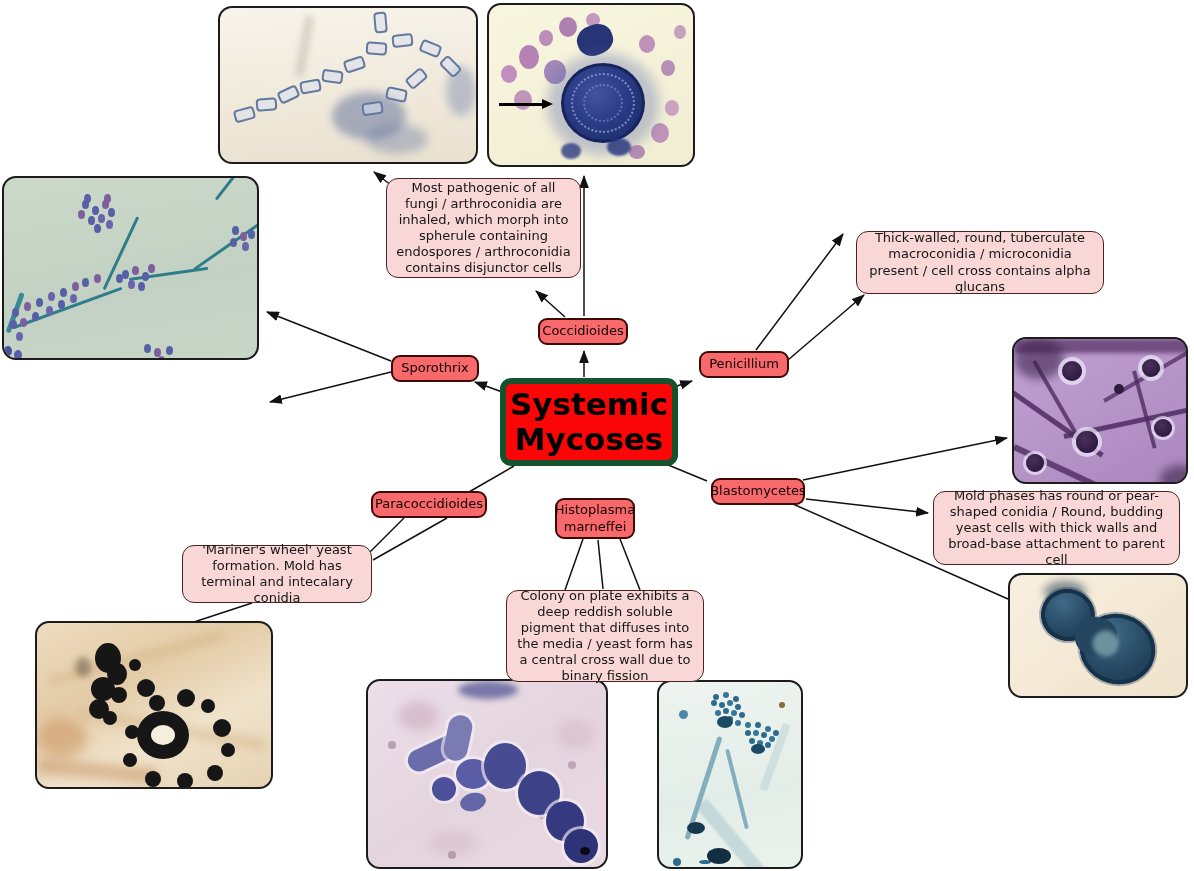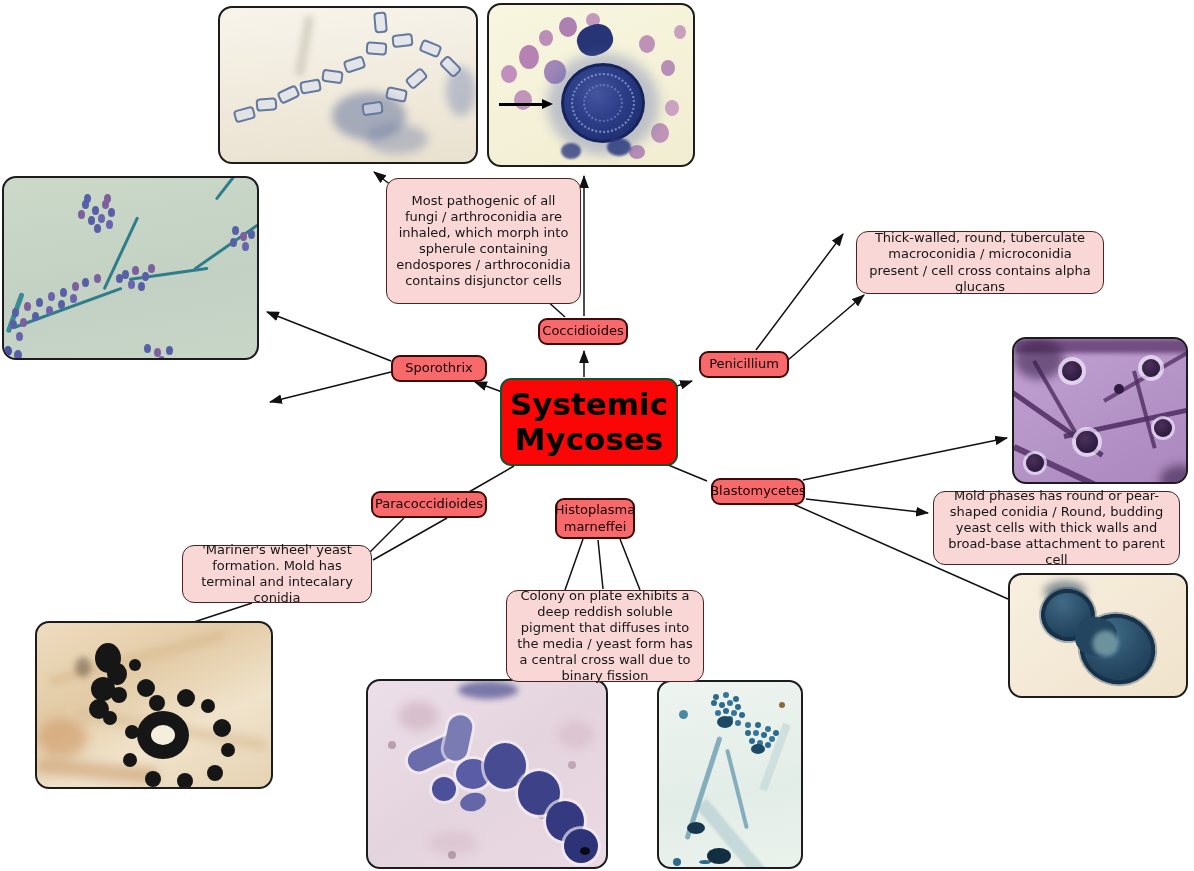--- a/index.html
+++ b/index.html
@@ -8,21 +8,21 @@
   *{box-sizing:border-box;}
   .b{position:absolute;}
   
   .ph{position:absolute;border:2px solid #1c1c1c;border-radius:14px;overflow:hidden;}
   .tex{position:absolute;inset:0;}
   
   .node{position:absolute;display:flex;align-items:center;justify-content:center;
         background:#f8696c;border:2px solid #3d0a0a;border-radius:9px;
         font-size:13px;line-height:1.25;text-align:center;color:#140000;padding:2px 6px;}
   .central{position:absolute;display:flex;align-items:center;justify-content:center;
-        background:#fb0606;border:2px solid #14532d;border-radius:11px;
+        background:#fb0606;border:6px solid #14532d;border-radius:11px;
         font-size:31px;font-weight:bold;line-height:1.12;text-align:center;color:#000;}
   
   .note{position:absolute;display:flex;align-items:center;justify-content:center;
         background:#f9d7d7;border:1.5px solid #4b2323;border-radius:12px;
         font-size:13px;line-height:1.24;text-align:center;color:#161616;padding:7px 9px;}
   svg.wires{position:absolute;left:0;top:0;}
   .wm{position:absolute;right:6px;bottom:4px;color:#fff;font-size:10px;opacity:.9;}
   .mac{position:absolute;border-radius:50%;
        background:radial-gradient(circle at 40% 35%,#6272b0 0%,#34448a 55%,#273878 100%);
        border:4px dotted #4d60a8;box-shadow:0 0 0 2px rgba(90,110,180,.25);}
@@ -238,37 +238,37 @@
     </div>
   </div>
 
   <div class="central" style="left:500px;top:378px;width:178px;height:88px;">
     <span>Systemic Mycoses</span>
   </div>
 
   <div class="node" style="left:538px;top:318px;width:90px;height:27px;">
     <span>Coccidioides</span>
   </div>
-  <div class="node" style="left:391px;top:355px;width:96px;height:27px;">
+  <div class="node" style="left:391px;top:355px;width:88px;height:27px;">
     <span>Sporothrix</span>
   </div>
   <div class="node" style="left:699px;top:351px;width:90px;height:27px;">
     <span>Penicillium</span>
   </div>
   <div class="node" style="left:371px;top:491px;width:116px;height:27px;">
     <span>Paracoccidioides</span>
   </div>
   <div class="node" style="left:555px;top:498px;width:80px;height:41px;">
     <span>Histoplasma marneffei</span>
   </div>
   <div class="node" style="left:711px;top:478px;width:94px;height:27px;">
     <span>Blastomycetes</span>
   </div>
 
-  <div class="note" style="left:386px;top:178px;width:195px;height:126px;">
+  <div class="note" style="left:386px;top:178px;width:195px;height:100px;">
     <span>Most pathogenic of all fungi / arthroconidia are inhaled, which morph into spherule containing endospores / arthroconidia contains disjunctor cells</span>
   </div>
   <div class="note" style="left:856px;top:231px;width:248px;height:63px;">
     <span>Thick-walled, round, tuberculate macroconidia / microconidia present / cell cross contains alpha glucans</span>
   </div>
   <div class="note" style="left:182px;top:545px;width:190px;height:58px;">
     <span>'Mariner's wheel' yeast formation. Mold has terminal and intecalary conidia</span>
   </div>
   <div class="note" style="left:933px;top:491px;width:247px;height:74px;">
     <span>Mold phases has round or pear-shaped conidia / Round, budding yeast cells with thick walls and broad-base attachment to parent cell</span>

